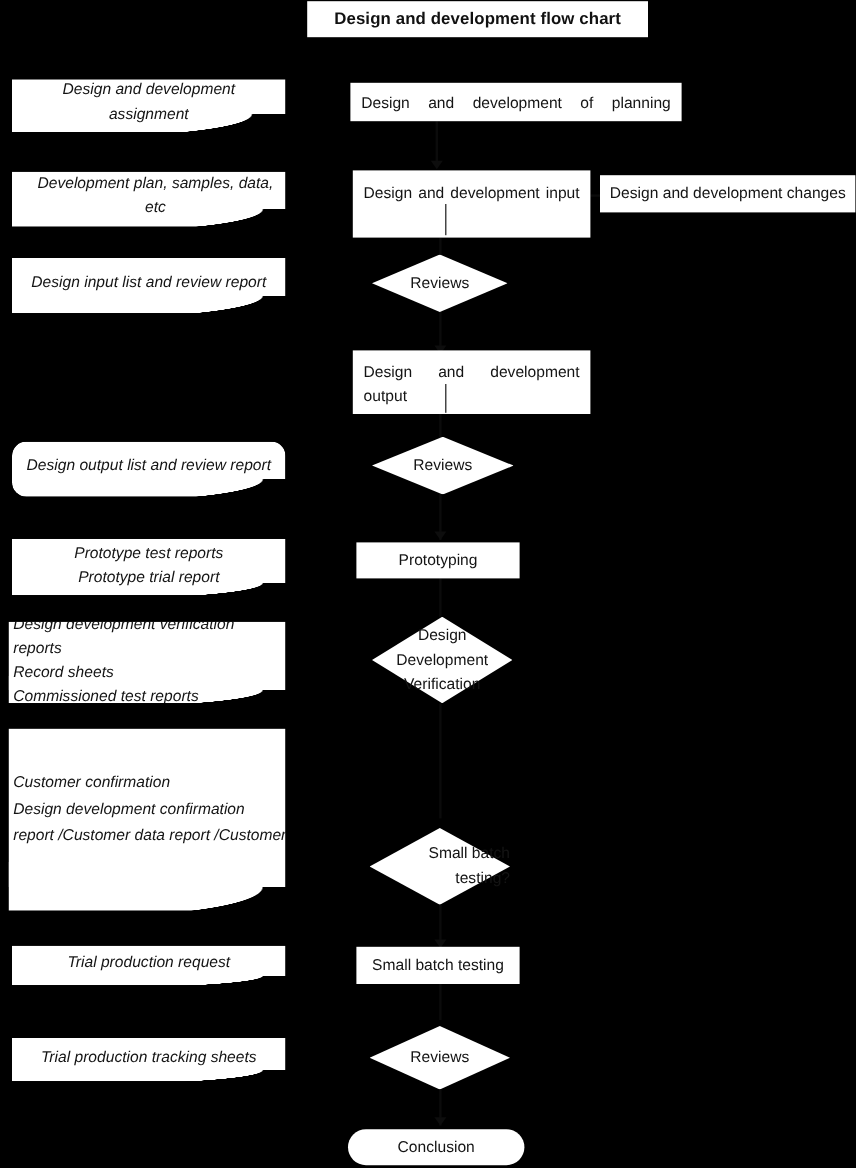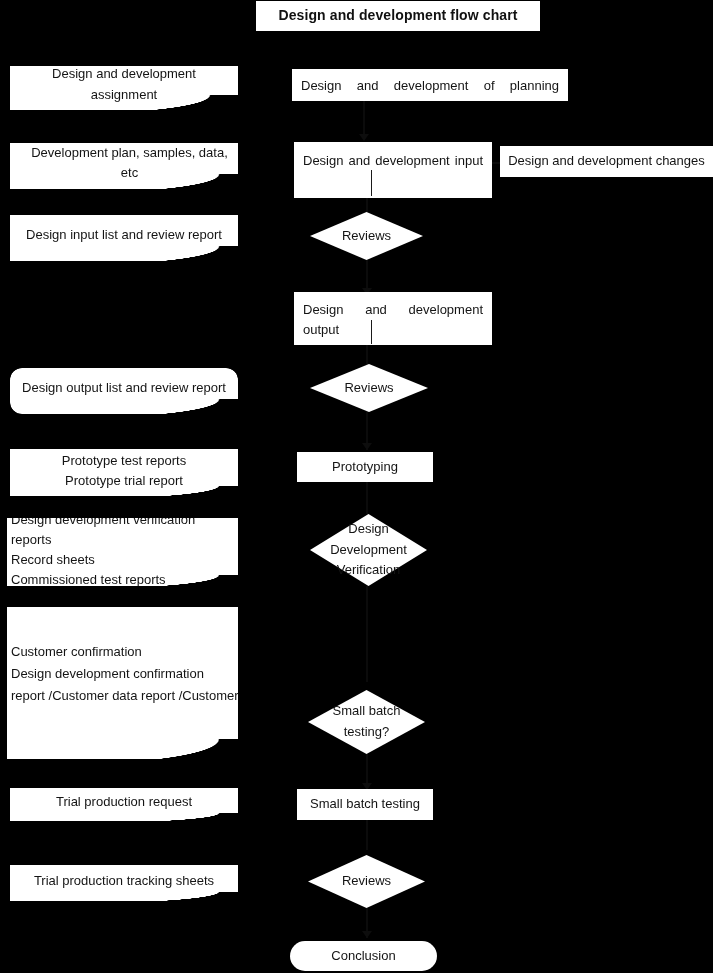--- a/index.html
+++ b/index.html
@@ -64,20 +64,21 @@
     mask-image: var(--wave);
     -webkit-mask-size: 100% 100%;
     mask-size: 100% 100%;
     -webkit-mask-repeat: no-repeat;
     mask-repeat: no-repeat;
   }
   .doc-inner {
     width: 100%;
     padding: 0 8px;
     box-sizing: border-box;
+    font-style: italic;
   }
   .doc-line { display: block; }
 
   
   .diamond {
     background: transparent;
   }
   .diamond .dshape {
     position: absolute;
     left: 0; top: 0;
@@ -231,21 +232,21 @@
 
   <div class="node proc" style="left:297px; top:452px; width:136px; height:30px;">Prototyping</div>
 
   <div class="node diamond" style="left:310px; top:514px; width:117px; height:72px;">
     <div class="dshape"></div>
     <div class="dlabel" style="width:165%;">Design Development Verification</div>
   </div>
 
   <div class="node diamond" style="left:308px; top:690px; width:117px; height:64px;">
     <div class="dshape"></div>
-    <div class="dlabel" style="width:110%;">Small batch testing?</div>
+    <div class="dlabel" style="width:110%;text-align:right;">Small batch testing?</div>
   </div>
 
   <div class="node proc" style="left:297px; top:789px; width:136px; height:31px;">Small batch testing</div>
 
   <div class="node diamond" style="left:308px; top:855px; width:117px; height:53px;">
     <div class="dshape"></div>
     <div class="dlabel">Reviews</div>
   </div>
 
   <div class="node pill" style="left:290px; top:941px; width:147px; height:30px;">Conclusion</div>

